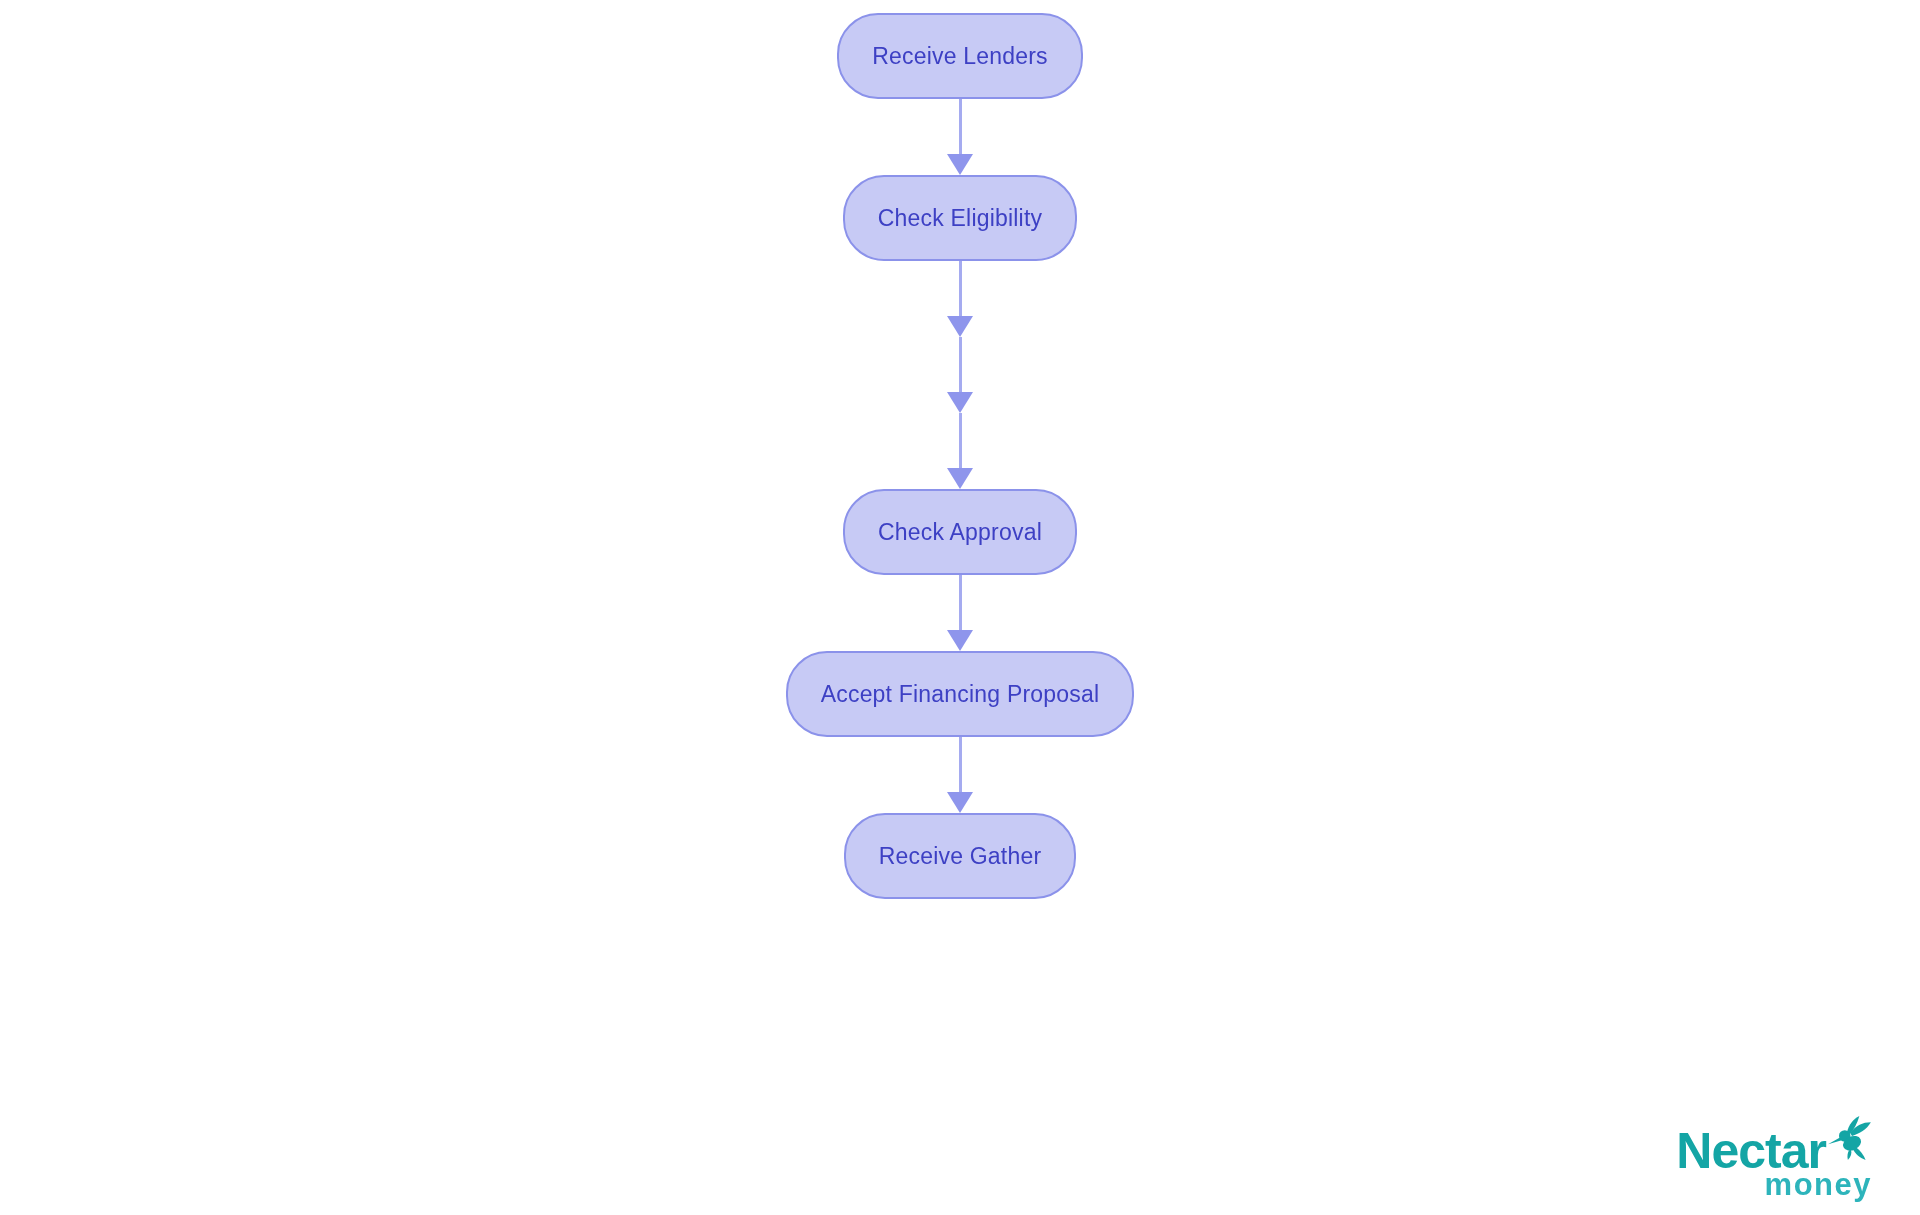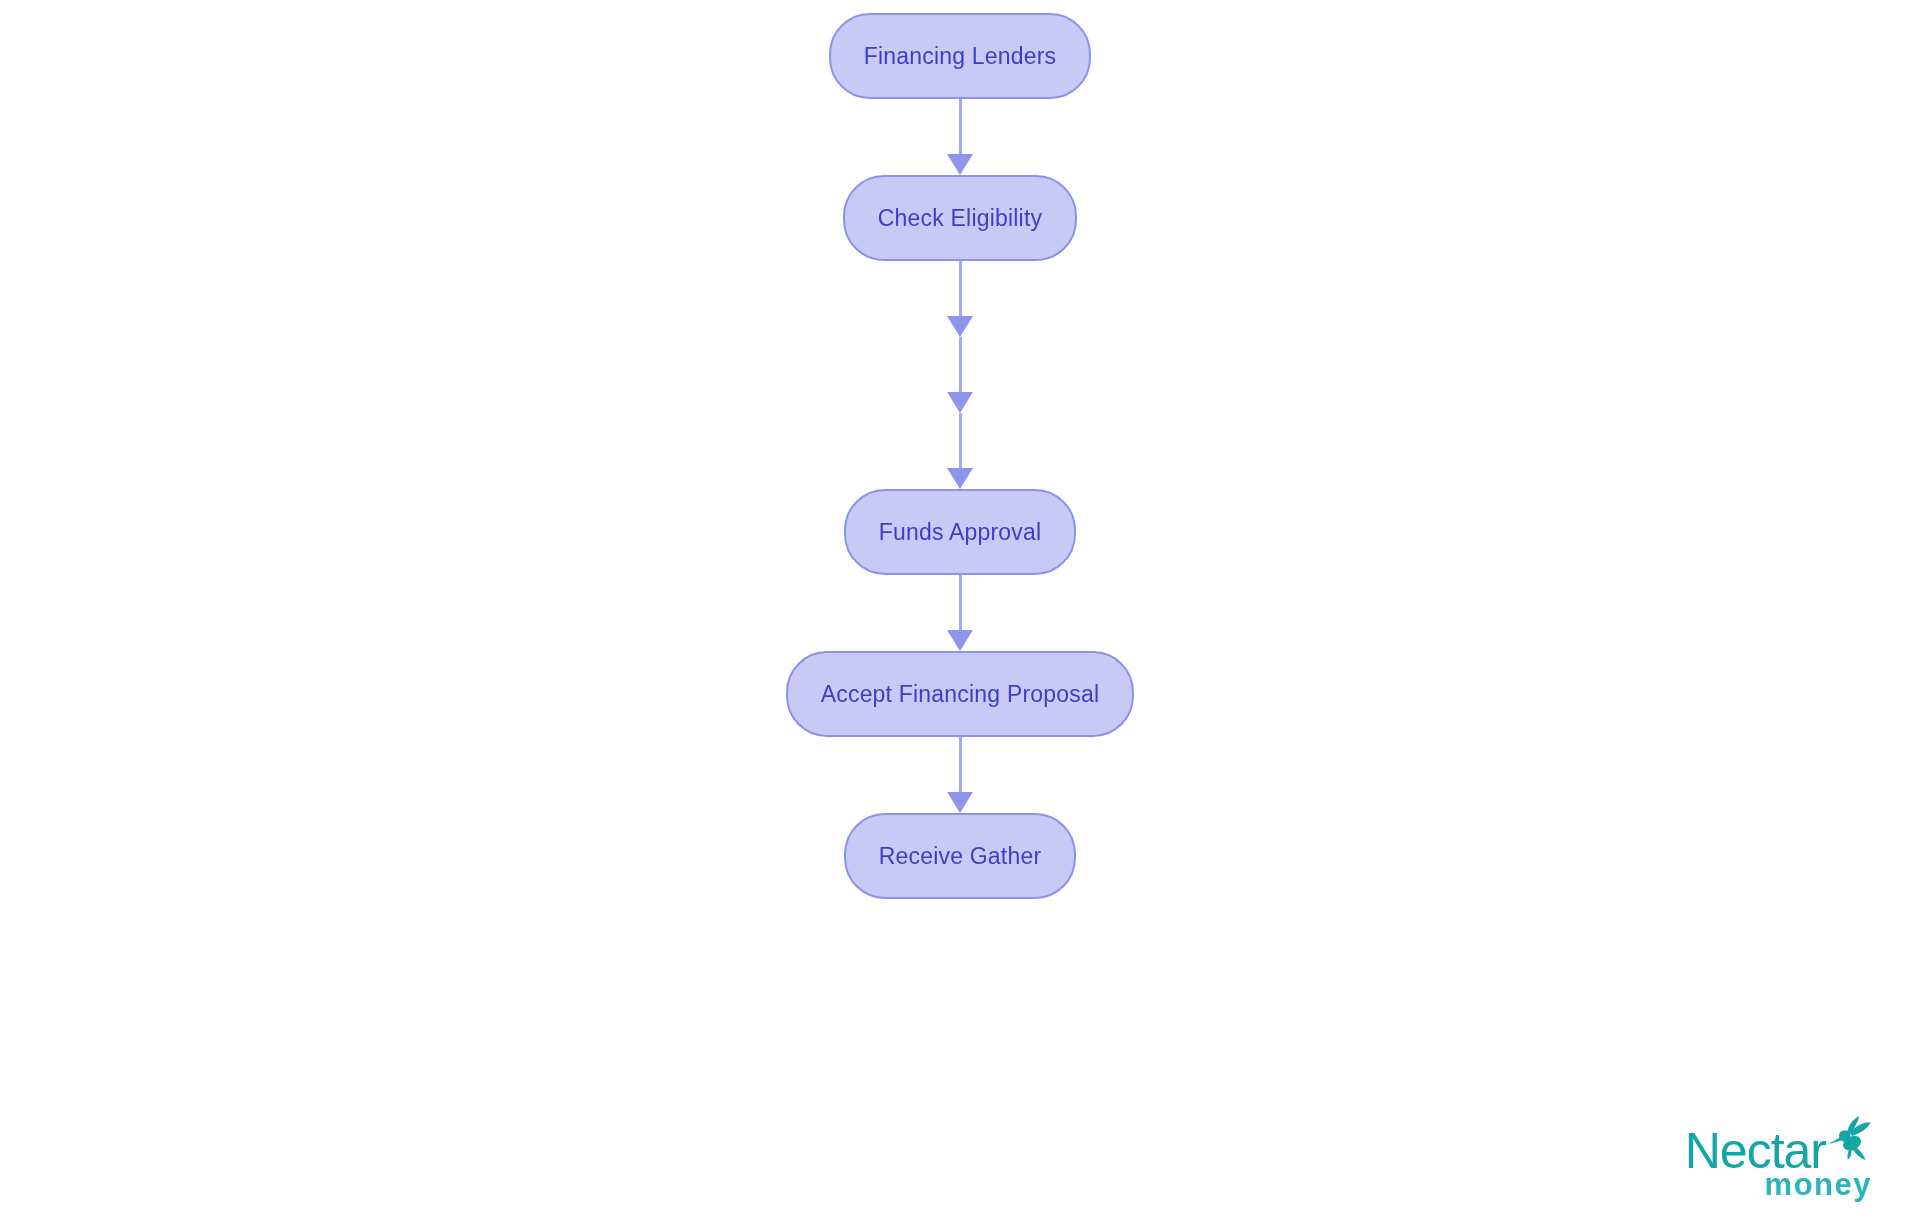--- a/index.html
+++ b/index.html
@@ -63,21 +63,21 @@
     bottom: 15px;
     text-align: right;
   }
   .brand-row {
     display: flex;
     align-items: flex-start;
     justify-content: flex-end;
   }
   .brand {
     font-size: 50px;
-    font-weight: normal;
+    font-weight: bold;
     letter-spacing: -1px;
     line-height: 60px;
     color: var(--brand-color, #14a5a5);
     text-align: center;
   }
   .bird {
     width: 46px;
     height: 44px;
     margin-left: 2px;
     margin-top: -5px;
@@ -92,39 +92,39 @@
     padding-right: 2px;
     color: var(--sub-color, #2db4bb);
   }
 </style>
 </head>
 <body>
 
 <div class="canvas">
 
   <div class="flow" id="flow">
-      <div class="node">Financing Lenders</div>
+      <div class="node">Receive Lenders</div>
       <div class="arrow">
         <div class="stem"></div>
         <div class="head"></div>
       </div>
       <div class="node">Check Eligibility</div>
       <div class="arrow">
         <div class="stem"></div>
         <div class="head"></div>
       </div>
       <div class="arrow">
         <div class="stem"></div>
         <div class="head"></div>
       </div>
       <div class="arrow">
         <div class="stem"></div>
         <div class="head"></div>
       </div>
-      <div class="node">Funds Approval</div>
+      <div class="node">Check Approval</div>
       <div class="arrow">
         <div class="stem"></div>
         <div class="head"></div>
       </div>
       <div class="node">Accept Financing Proposal</div>
       <div class="arrow">
         <div class="stem"></div>
         <div class="head"></div>
       </div>
       <div class="node">Receive Gather</div>

